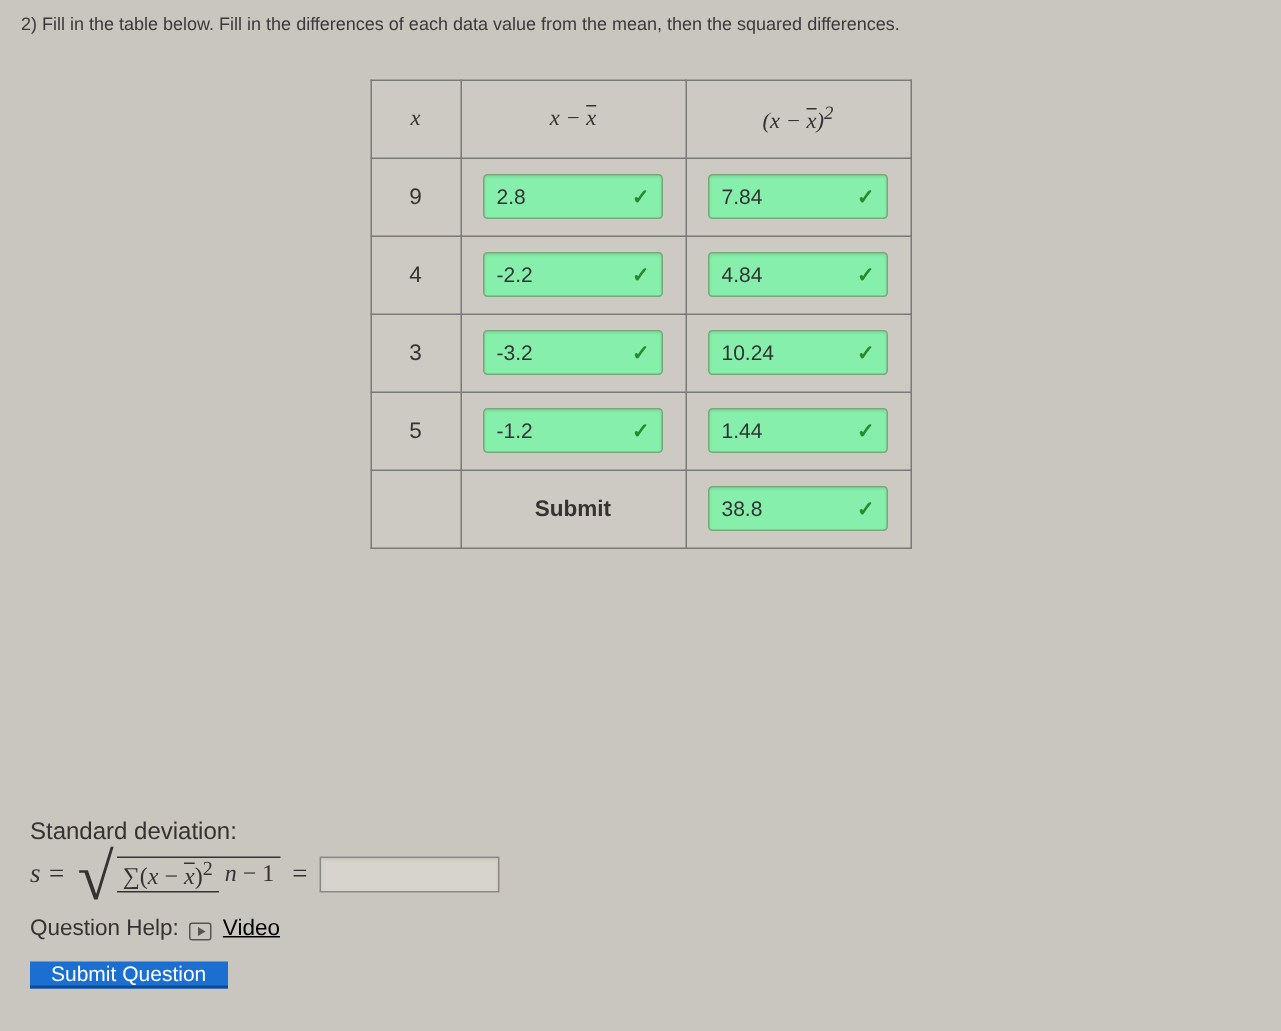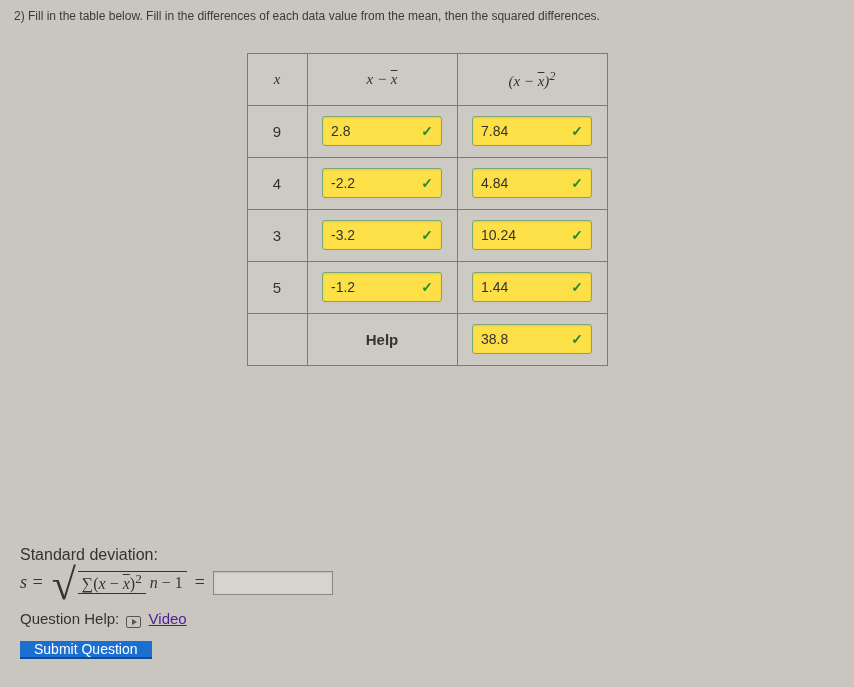--- a/index.html
+++ b/index.html
@@ -25,21 +25,21 @@
       height: 52px;
       background: #cdcac4;
     }
     th { font-weight: normal; font-style: italic; font-family: "Times New Roman", serif; padding: 6px 14px; }
     .wide { min-width: 150px; }
     .input-correct {
       display: inline-flex;
       align-items: center;
       justify-content: space-between;
       border: 1px solid #7aa67a;
-      background: #fde047;
+      background: #86efac;
       border-radius: 3px;
       padding: 4px 8px;
       width: 120px;
       height: 30px;
       font-size: 14px;
       text-align: left;
       box-shadow: inset 0 1px 2px rgba(0,0,0,0.1);
     }
     .input-correct .val { flex: 1; text-align: left; }
     .check { color: #2a8a2a; font-weight: bold; font-size: 14px; }
@@ -57,21 +57,21 @@
       border: 1px solid #888;
       background: #d6d4cc;
       width: 120px;
       height: 24px;
       font-size: 14px;
       padding: 2px 6px;
       box-shadow: inset 0 1px 2px rgba(0,0,0,0.1);
     }
     .hint { font-style: italic; font-family: "Times New Roman", serif; font-size: 17px; margin-left: 8px; }
     .help-row { margin-top: 14px; font-size: 15px; }
-    .video-link { color: #4c1d95; text-decoration: underline; cursor: pointer; }
+    .video-link { color: #000000; text-decoration: underline; cursor: pointer; }
     .play-icon {
       display: inline-flex; width: 15px; height: 12px; border: 1px solid #555;
       border-radius: 2px; align-items: center; justify-content: center; margin: 0 3px;
       position: relative; top: 1px;
     }
     .play-icon::after {
       content: ""; display: block; width: 0; height: 0;
       border-left: 5px solid #555; border-top: 3px solid transparent; border-bottom: 3px solid transparent;
       margin-left: 1px;
     }
@@ -142,21 +142,21 @@
               <span class="val">-1.2</span>
               <span class="check">✓</span>
             </span></td>
       <td class="wide"><span class="input-correct">
               <span class="val">1.44</span>
               <span class="check">✓</span>
             </span></td>
     </tr>
     <tr>
       <td></td>
-      <td class="wide total-label">Help</td>
+      <td class="wide total-label">Submit</td>
       <td class="wide"><span class="input-correct">
               <span class="val">38.8</span>
               <span class="check">✓</span>
             </span></td>
     </tr>
   </tbody>
     </table>
 </div>
 
 <div class="sd-section">

